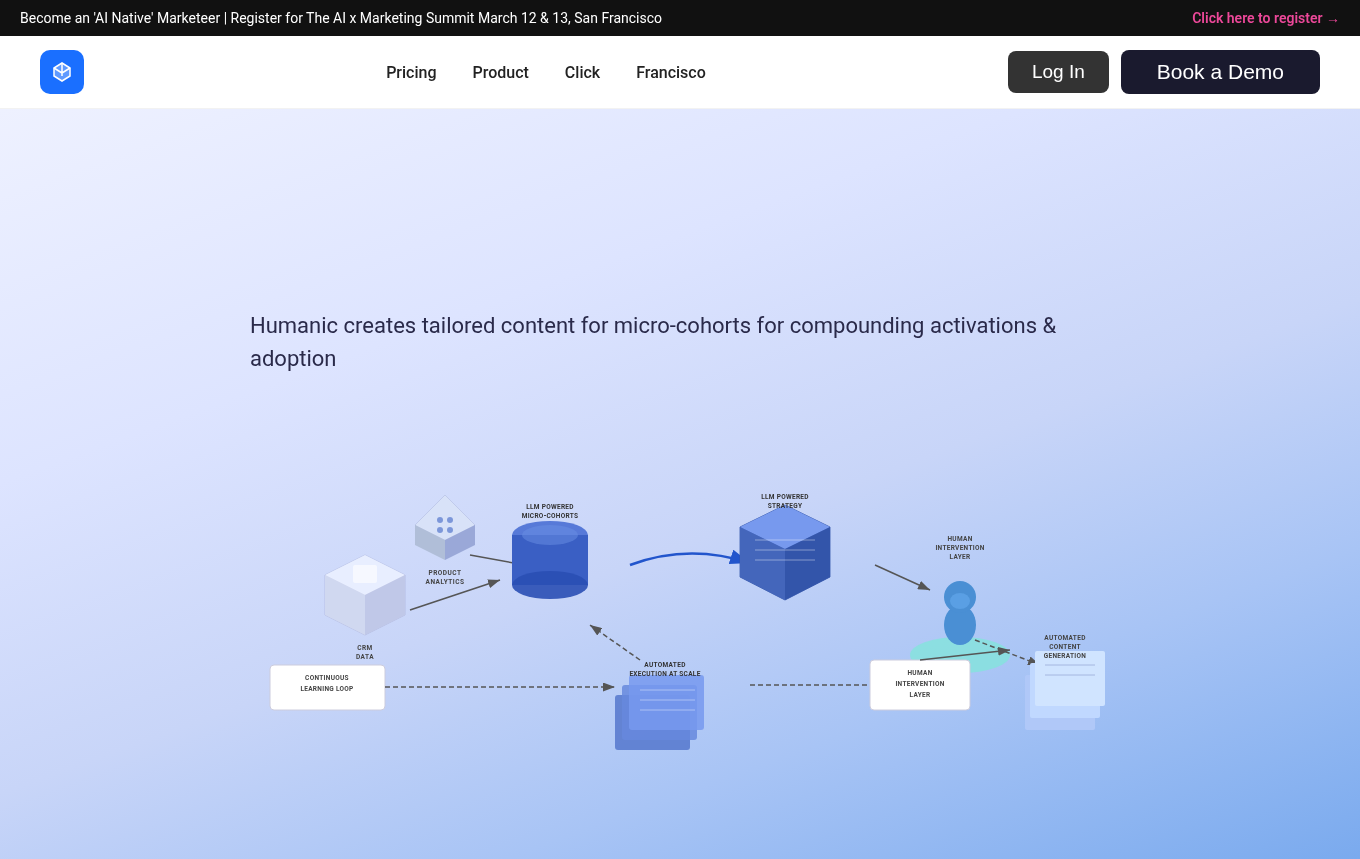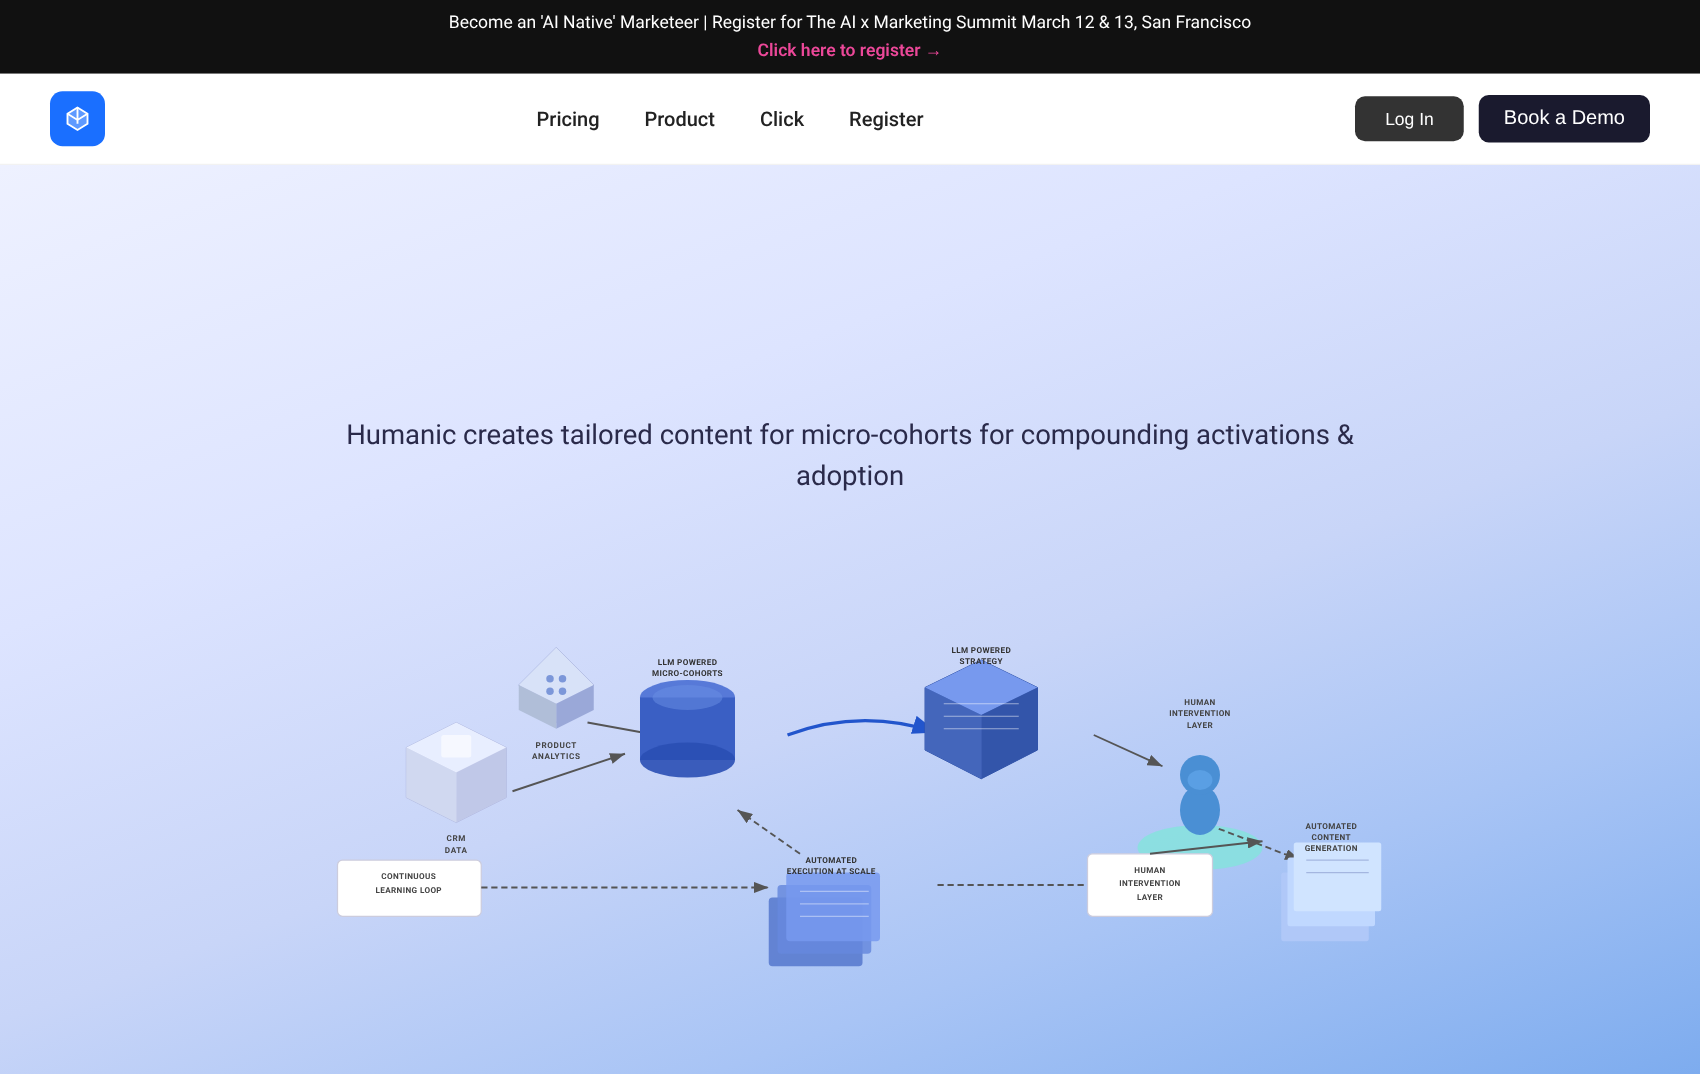--- a/index.html
+++ b/index.html
@@ -7,23 +7,22 @@
 
     
     .announcement-bar {
       background: #111;
       color: #fff;
       text-align: center;
       padding: 10px 20px;
       font-size: 14px;
       display: flex;
       align-items: center;
-      justify-content: flex-start;
+      justify-content: space-between;
       gap: 6px;
-      flex-direction: column;
     }
     .announcement-bar a {
       color: #ec4899;
       font-weight: 600;
       text-decoration: none;
       white-space: nowrap;
     }
 
     
     .navbar {
@@ -67,31 +66,31 @@
       display: flex;
       align-items: center;
       gap: 12px;
     }
     .btn-login {
       background: #333;
       color: #fff;
       border: none;
       padding: 10px 24px;
       border-radius: 8px;
-      font-size: 14px;
+      font-size: 19px;
       font-weight: 500;
       cursor: pointer;
     }
     .btn-demo {
       background: #1a1a2e;
       color: #fff;
       border: none;
-      padding: 10px 20px;
+      padding: 10px 36px;
       border-radius: 8px;
-      font-size: 16px;
+      font-size: 21px;
       font-weight: 500;
       cursor: pointer;
     }
 
     
     .hero {
       background: linear-gradient(160deg, #eef1ff 0%, #dde4ff 30%, #c8d5f8 55%, #a8c4f5 75%, #7aaaee 100%);
       min-height: 750px;
       display: flex;
       flex-direction: column;
@@ -107,21 +106,20 @@
       border-radius: 20px;
       padding: 8px 18px;
       font-size: 14px;
       color: #333;
       font-weight: 500;
       margin-bottom: 40px;
       box-shadow: 0 2px 8px rgba(0,0,0,0.06);
     }
 
     .section-tagline {
-      text-align: center;
       font-size: 22px;
       color: #2a2a4a;
       max-width: 900px;
       margin: 40px auto 30px;
       font-weight: 400;
       line-height: 1.5;
       padding: 0 20px;
     }
 
     
@@ -145,21 +143,21 @@
     <svg viewBox="0 0 24 24" fill="none" xmlns="http://www.w3.org/2000/svg">
       <path d="M12 3L4 8v8l8 5 8-5V8L12 3z" fill="rgba(255,255,255,0.3)" stroke="white" stroke-width="1.5"></path>
       <path d="M12 3v13M4 8l8 5 8-5" stroke="white" stroke-width="1.5"></path>
     </svg>
   </div>
 
   <ul class="navbar-links">
     <li><a href="#">Pricing</a></li>
     <li><a href="#">Product</a></li>
     <li><a href="#">Click</a></li>
-    <li><a href="#">Register</a></li>
+    <li><a href="#">Francisco</a></li>
   </ul>
 
   <div class="navbar-actions">
     <button class="btn-login">Log In</button>
     <button class="btn-demo">Book a Demo</button>
   </div>
 </nav>
 
 <section class="hero">
 

